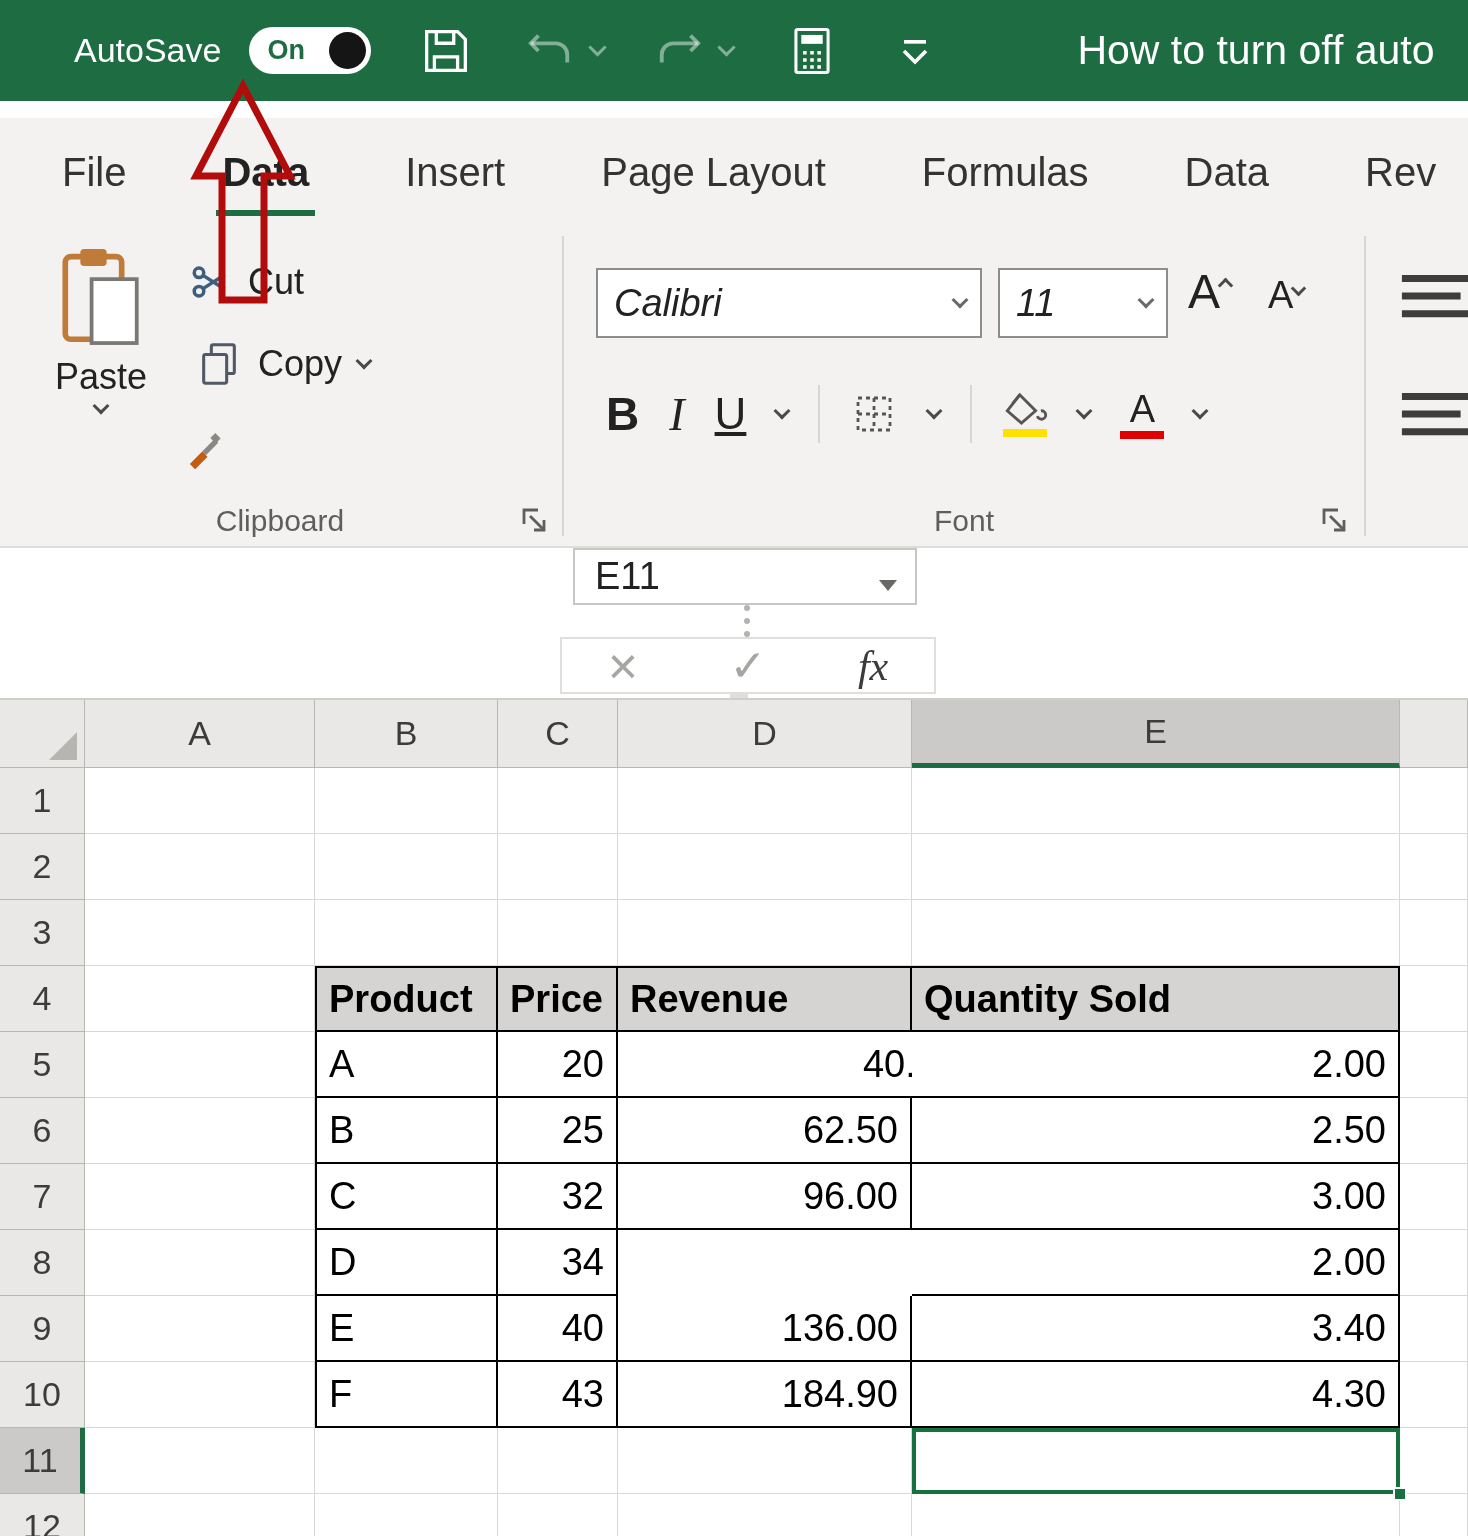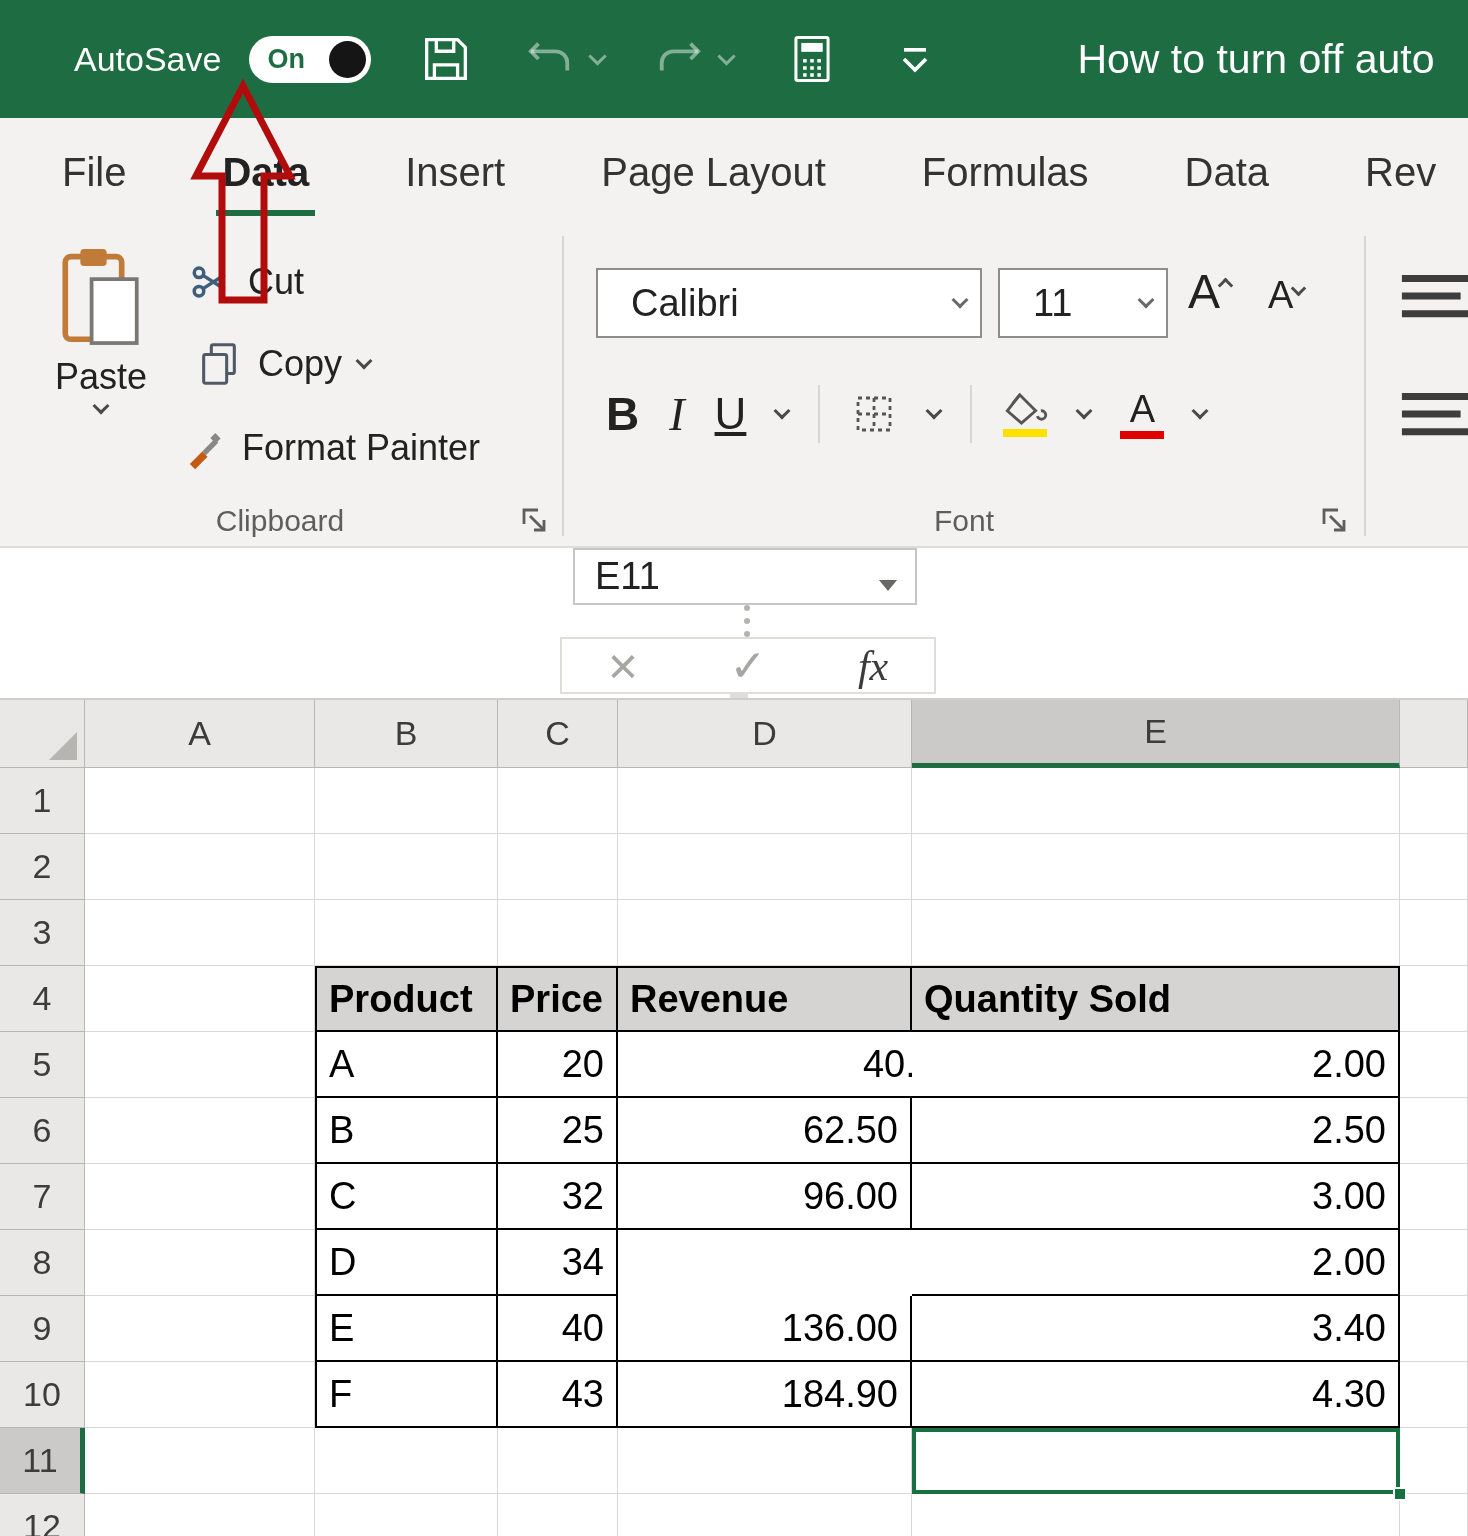--- a/index.html
+++ b/index.html
@@ -1,21 +1,21 @@
 <!DOCTYPE html>
 <html><head>
 <meta charset="utf-8">
 <style>
   * { margin:0; padding:0; box-sizing:border-box; }
   html,body { width:1468px; height:1536px; overflow:hidden; background:#fff;
               font-family:"Liberation Sans", sans-serif; }
   .app { position:relative; width:1468px; height:1536px; }
 
   
-  .titlebar { position:absolute; top:0; left:0; right:0; height:118px;
+  .titlebar { position:absolute; top:0; left:0; right:0; height:101px;
               background:#1e6c42; display:flex; align-items:center; color:#fff; }
   .autosave-label { margin-left:74px; font-size:34px; }
   .toggle { margin-left:28px; width:122px; height:47px; background:#fff; border-radius:24px;
             display:flex; align-items:center; position:relative; flex:0 0 auto; }
   .toggle-on { color:#1e6c42; font-size:27px; font-weight:bold; margin-left:18px; }
   .toggle-knob { position:absolute; right:5px; width:37px; height:37px; border-radius:50%;
                  background:#151515; }
   .tb-icon { flex:0 0 auto; }
   .tb-icon.save { margin-left:46px; }
   .undo-wrap, .redo-wrap { display:flex; align-items:center; margin-left:48px; flex:0 0 auto; }
@@ -44,21 +44,21 @@
 
   .paste-block { position:absolute; left:36px; top:18px; width:130px; text-align:center; }
   .paste-label { font-size:36px; color:#222; margin-top:2px; }
   .small-btn { position:absolute; display:flex; align-items:center; gap:16px;
                font-size:36px; color:#222; height:60px; }
   .chev { display:inline-block; width:12px; height:12px; border-right:3px solid #4a4a4a;
           border-bottom:3px solid #4a4a4a; transform:rotate(45deg); margin-top:-6px; }
   .chev.lite { border-color:#6a6a6a; }
 
   .combo { position:absolute; background:#fff; border:2px solid #8f8d8b; display:flex;
-           align-items:center; font-size:38px; color:#222; padding-left:33px; }
+           align-items:center; font-size:38px; color:#222; padding-left:16px;font-style:italic; }
   .combo .chev { position:absolute; right:14px; }
   .font-name { left:596px; top:42px; width:386px; height:70px; }
   .font-size-box { left:998px; top:42px; width:170px; height:70px; }
   .grow-font { position:absolute; left:1188px; top:38px; font-size:48px; color:#222; }
   .shrink-font { position:absolute; left:1268px; top:48px; font-size:38px; color:#222; }
   .caret-up { display:inline-block; width:11px; height:11px; border-left:3px solid #4a4a4a;
               border-top:3px solid #4a4a4a; transform:rotate(45deg); vertical-align:super; }
   .caret-dn { display:inline-block; width:11px; height:11px; border-right:3px solid #4a4a4a;
               border-bottom:3px solid #4a4a4a; transform:rotate(45deg); vertical-align:super; }
 
@@ -200,21 +200,20 @@
       <span>Copy</span>
       <i class="chev"></i>
     </div>
 
     <div class="small-btn" style="left:182px; top:192px;">
       <svg width="44" height="46" viewBox="0 0 24 26">
         <path d="M4 22 l7 -7 3 3 -7 7 z" fill="#c55a11"></path>
         <path d="M12 16 L19 9" stroke="#8a8884" stroke-width="3" fill="none"></path>
         <path d="M17 6 l3 3" stroke="#8a8884" stroke-width="4" fill="none"></path>
       </svg>
-      <span>Format Painter</span>
     </div>
 
     <div class="group-label" style="left:0; width:560px;">Clipboard</div>
     <svg class="launcher" style="left:518px;" viewBox="0 0 16 16" fill="none" stroke="#605e5c" stroke-width="1.4">
       <path d="M10 3 H3 v7"></path>
         <path d="M6 6 l7 7"></path>
         <path d="M13 8 v5 h-5"></path>
     </svg>
 
     <div class="vsep" style="left:562px;"></div>

